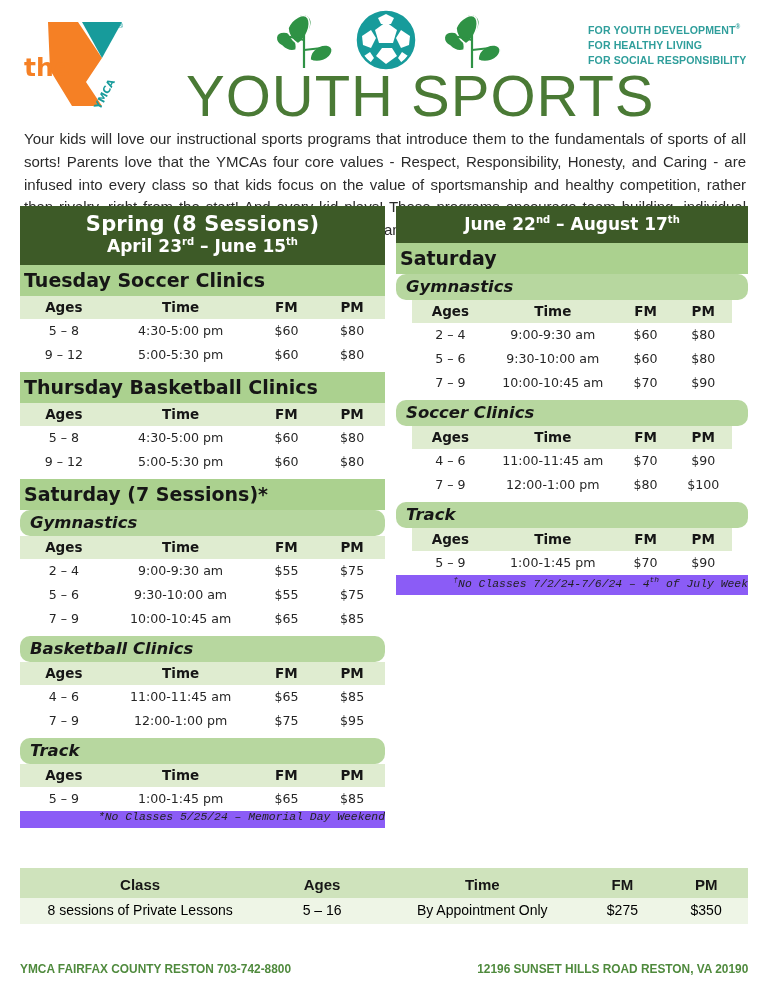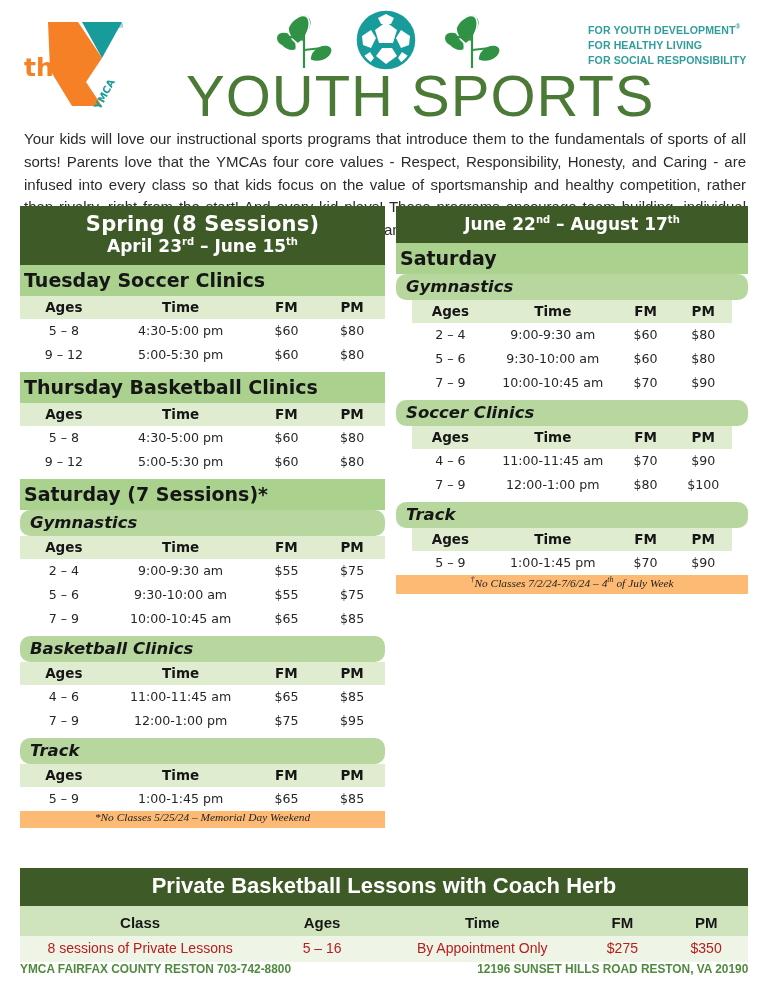--- a/index.html
+++ b/index.html
@@ -81,43 +81,43 @@
   }
   .c-ages{width:24%;}
   .c-time{width:40%;}
   .c-fm{width:18%;}
   .c-pm{width:18%;}
 
   .inset-wrap{padding:0 16px 0 16px;background:#ffffff;}
   .inset-wrap table.sched th{background:#dfecd0;}
 
   .note{
-    background:#fdba74;text-align:center;
-    font-family:Liberation Serif, serif;font-style:italic;
+    background:#8b5cf6;text-align:right;
+    font-family:Liberation Mono, monospace;font-style:italic;
     font-size:11.4px;color:#1f1f1f;padding:0 0 5px 0;
   }
   .note sup{font-size:8px;vertical-align:super;}
   .spacer{height:5px;background:#ffffff;}
 
   
   .bottom{position:absolute;left:20px;top:868px;width:728px;}
   .bottom .bhead{
     background:#3d5a27;color:#ffffff;text-align:center;
     font-family:"Liberation Sans", sans-serif;font-weight:bold;
     font-size:22px;padding:5px 0 7px 0;letter-spacing:0px;
   }
   table.priv{width:100%;border-collapse:collapse;table-layout:fixed;}
   table.priv th{
     background:#cfe3bc;
     font-family:"Liberation Sans", sans-serif;font-weight:bold;
     font-size:15px;color:#161616;padding:8px 0 5px 0;text-align:center;
   }
   table.priv td{
     background:#eef5e6;
-    font-family:"Liberation Sans", sans-serif;font-size:14px;color:#b91c1c;
+    font-family:"Liberation Sans", sans-serif;font-size:14px;color:#000000;
     padding:4px 0 6px 0;text-align:center;
   }
   .p-class{width:33%;}
   .p-ages{width:17%;}
   .p-time{width:27%;}
   .p-fm{width:11.5%;}
   .p-pm{width:11.5%;}
 
   
   .footer{position:absolute;left:20px;top:962px;width:728px;}
@@ -417,21 +417,20 @@
             <td>$90</td>
           </tr>
         </tbody>
           </table>
       </div>
       <div class="note"><sup>†</sup><span>No Classes 7/2/24-7/6/24 – 4</span><sup>th</sup><span> of July Week</span></div>
     </div>
   </div>
 
   <div class="bottom">
-    <div class="bhead">Private Basketball Lessons with Coach Herb</div>
     <table class="priv">
       <tbody>
           <tr>
         <th class="p-class">Class</th>
         <th class="p-ages">Ages</th>
         <th class="p-time">Time</th>
         <th class="p-fm">FM</th>
         <th class="p-pm">PM</th>
       </tr>
       <tr>

